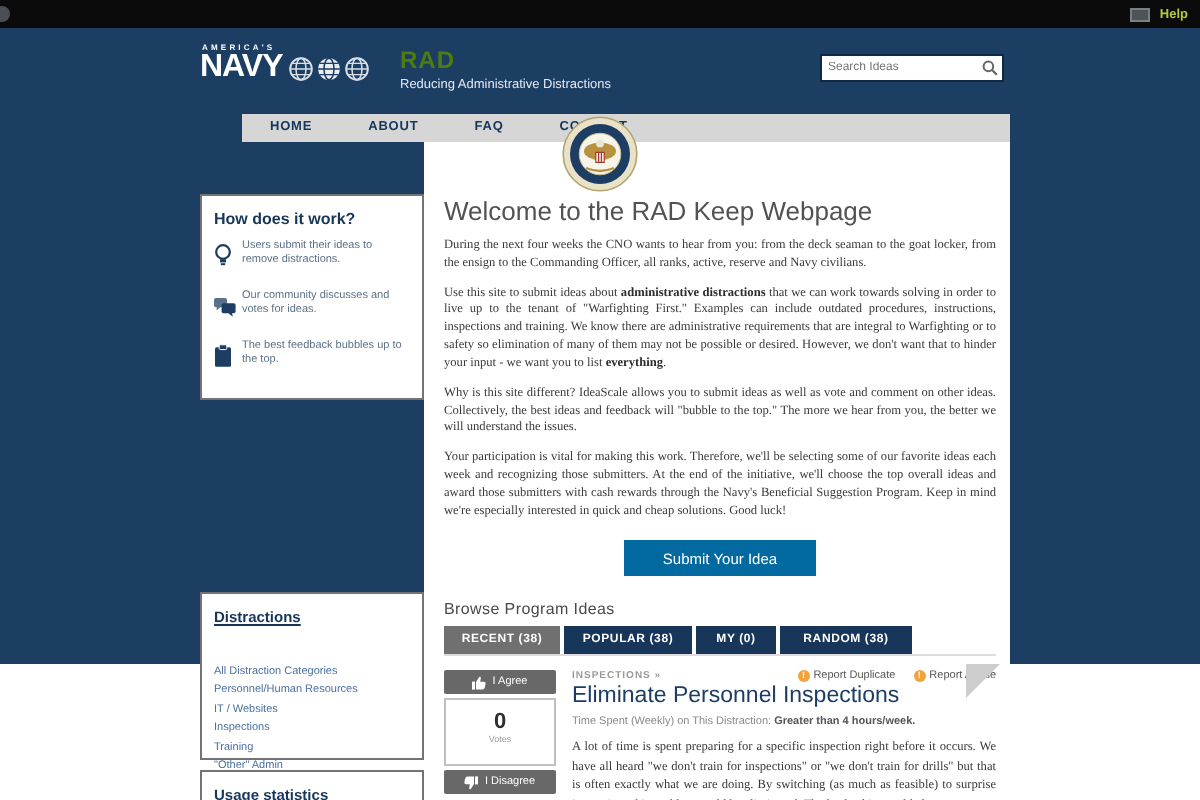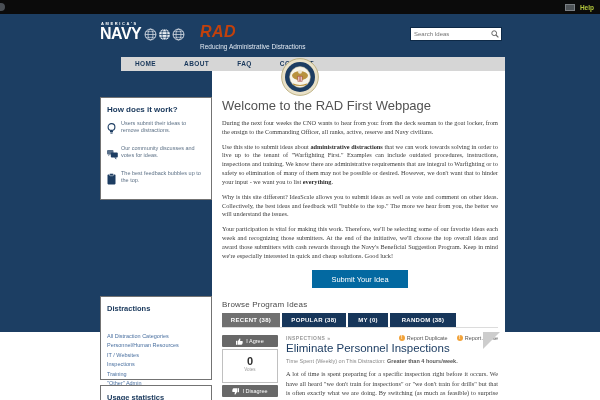--- a/index.html
+++ b/index.html
@@ -19,21 +19,21 @@
 
   
   .brand { position:absolute; left:100px; top:21px; z-index:3; }
   .brand-top { font-size:4px; font-weight:bold; letter-spacing:1.6px; color:#fff; margin-left:1px; }
   .brand-row { display:flex; align-items:center; }
   .brand-main { font-size:16px; font-weight:800; color:#fff; letter-spacing:-0.5px; line-height:1;text-align:right; }
   .globes { display:flex; margin-left:3px; gap:1px; }
   .globe { width:13px; height:13px; }
 
   .app-title-wrap { position:absolute; left:200px; top:23px; z-index:3; }
-  .app-title { font-size:16px; font-weight:bold; color:#c2410c; letter-spacing:0.5px;font-style:italic; }
+  .app-title { font-size:12px; font-weight:bold; color:#4d7c0f; letter-spacing:0.5px; }
   .app-subtitle { font-size:6.5px; color:#e2e9f2; margin-top:2px; }
 
   
   .search-box { position:absolute; left:410px; top:27px; width:92px; height:14px; background:#fff; display:flex; align-items:center; z-index:3; border:1px solid #0e2946; }
   .search-input { flex:1; border:0; outline:none; font-size:6px; color:#444; padding:0 3px; height:12px; font-family:"Liberation Sans",sans-serif; min-width:0; background:transparent; }
   .search-btn { width:13px; height:12px; border:0; background:transparent; display:flex; align-items:center; justify-content:center; cursor:pointer; }
 
   
   .navbar { position:absolute; left:95px; top:57px; width:410px; height:14px; background:#d6d6d6; display:flex; align-items:center; z-index:2; }
   .nav-cap { width:26px; height:14px; background:#1c3e63; flex:none; }
@@ -46,21 +46,21 @@
   .content-col { position:absolute; left:212px; top:71px; width:293px; height:329px; background:#fff; z-index:1; }
 
   
   .side-box { position:absolute; left:100px; width:112px; background:#fff; border:1px solid #737373; padding:7px 6px; z-index:2; }
   .side-box h3 { font-size:8px; color:#17365a; margin-bottom:6px; }
   .box-how { top:97px; height:103px; }
   .hiw-item { display:flex; margin-bottom:6px; }
   .hiw-icon { width:14px; flex:none; padding-top:1px; }
   .hiw-text { font-size:5.5px; color:#5d7186; line-height:1.35; }
   .box-distractions { top:296px; height:84px; }
-  .box-distractions h3 { font-size:7.5px; margin-bottom:20px; }
+  .box-distractions h3 { font-size:7.5px; margin-bottom:20px;text-decoration:underline; }
   .side-link { display:block; font-size:5.5px; color:#4a70a0; text-decoration:none; margin-bottom:3.4px; }
   .box-usage { top:385px; height:40px; }
   .box-usage h3 { font-size:7.5px; }
 
   
   .main-inner { position:absolute; left:222px; top:71px; width:276px; z-index:2; }
   .welcome-title { font-size:13px; font-weight:400; color:#525252; margin-top:27px; }
   .para { font-family:"Liberation Serif", serif; font-size:6.3px; line-height:1.4; color:#3a3a3a; margin-top:6px; text-align:justify; }
   .para b { color:#2c2c2c; }
   .submit-btn { display:block; margin:10px auto 0; width:96px; height:18px; background:#0369a1; color:#fff; border:0; font-size:7.5px; font-family:"Liberation Sans",sans-serif; cursor:pointer; }
@@ -216,21 +216,21 @@
     <a href="#" class="side-link">Inspections</a>
     <a href="#" class="side-link">Training</a>
     <a href="#" class="side-link">"Other" Admin</a>
   </aside>
 
   <aside class="side-box box-usage">
     <h3>Usage statistics</h3>
   </aside>
 
   <main class="main-inner">
-    <h1 class="welcome-title">Welcome to the RAD First Webpage</h1>
+    <h1 class="welcome-title">Welcome to the RAD Keep Webpage</h1>
 
     <p class="para">During the next four weeks the CNO wants to hear from you: from the deck seaman to the goat locker, from the ensign to the Commanding Officer, all ranks, active, reserve and Navy civilians.</p>
 
     <p class="para"><span>Use this site to submit ideas about </span><b>administrative distractions</b><span> that we can work towards solving in order to live up to the tenant of "Warfighting First." Examples can include outdated procedures, instructions, inspections and training. We know there are administrative requirements that are integral to Warfighting or to safety so elimination of many of them may not be possible or desired. However, we don't want that to hinder your input - we want you to list </span><b>everything</b><span>.</span></p>
 
     <p class="para">Why is this site different? IdeaScale allows you to submit ideas as well as vote and comment on other ideas. Collectively, the best ideas and feedback will "bubble to the top." The more we hear from you, the better we will understand the issues.</p>
 
     <p class="para">Your participation is vital for making this work. Therefore, we'll be selecting some of our favorite ideas each week and recognizing those submitters. At the end of the initiative, we'll choose the top overall ideas and award those submitters with cash rewards through the Navy's Beneficial Suggestion Program. Keep in mind we're especially interested in quick and cheap solutions. Good luck!</p>
 
     <button class="submit-btn">Submit Your Idea</button>

